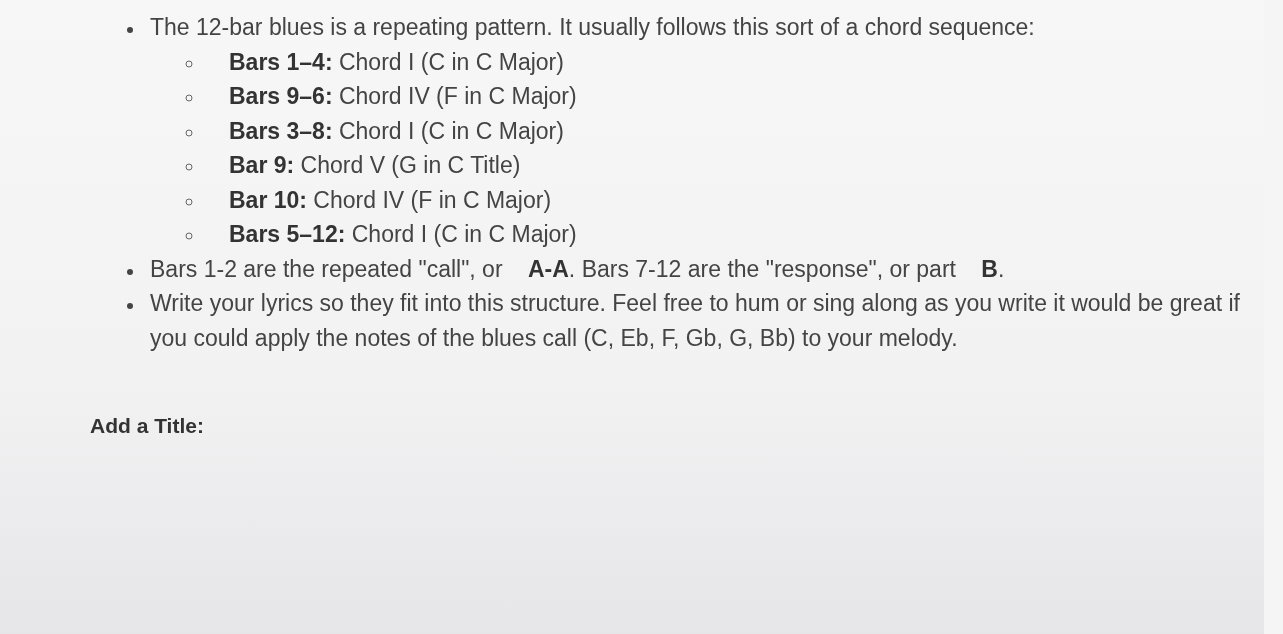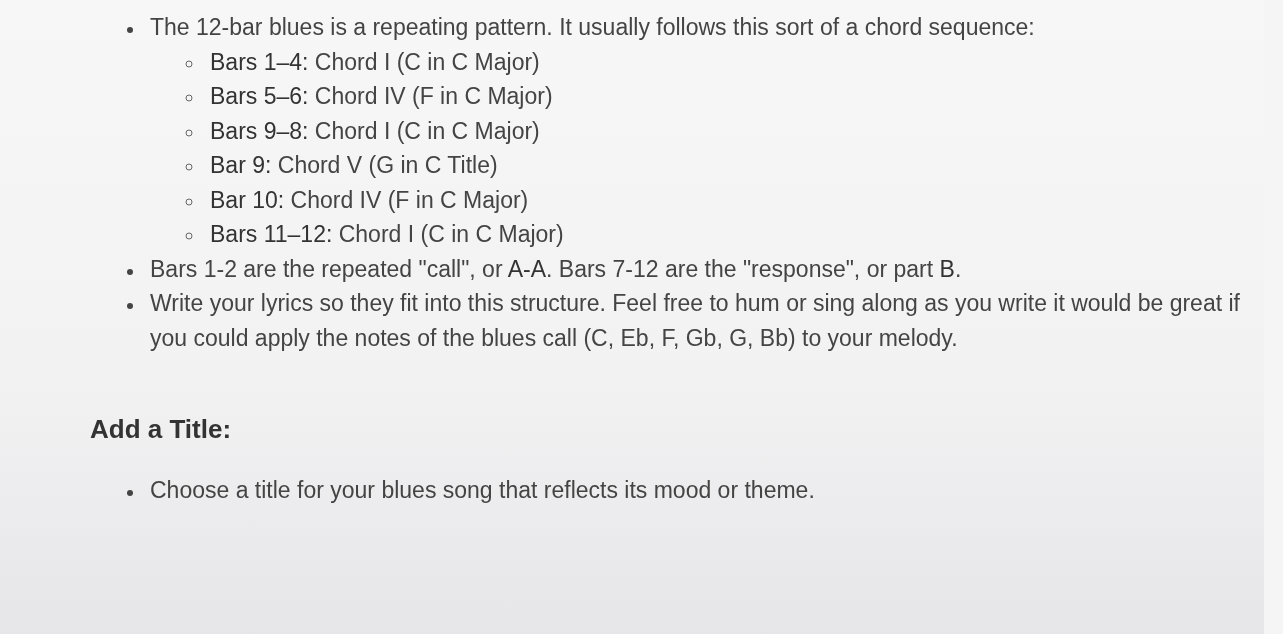--- a/index.html
+++ b/index.html
@@ -38,28 +38,29 @@
       margin: 0;
     }
     ul.inner > li {
       padding-left: 5px;
     }
     ul.inner > li::marker {
       color: #666;
       font-size: 0.85em;
     }
     .bold {
-      font-weight: normal;
+      font-weight: bold;
       color: #333;
+      margin-left: 19px;
     }
     .heading {
       font-weight: bold;
       color: #333;
-      margin: 55px 0 24px 0;
-      font-size: 26px;
+      margin: 55px 0 6px 0;
+      font-size: 21px;
     }
     ul.title-list {
       list-style-type: disc;
       padding-left: 55px;
       margin: 0;
     }
     ul.title-list > li {
       padding-left: 5px;
     }
     ul.title-list > li::marker {
@@ -73,45 +74,40 @@
 <div class="page">
 
   <ul class="outer">
     <li>
       <span>The 12-bar blues is a repeating pattern. It usually follows this sort of a chord sequence:</span>
       <ul class="inner">
         <li>
           <span class="bold">Bars 1–4:</span><span> Chord I (C in C Major)</span>
         </li>
         <li>
-          <span class="bold">Bars 5–6:</span><span> Chord IV (F in C Major)</span>
+          <span class="bold">Bars 9–6:</span><span> Chord IV (F in C Major)</span>
         </li>
         <li>
-          <span class="bold">Bars 9–8:</span><span> Chord I (C in C Major)</span>
+          <span class="bold">Bars 3–8:</span><span> Chord I (C in C Major)</span>
         </li>
         <li>
           <span class="bold">Bar 9:</span><span> Chord V (G in C Title)</span>
         </li>
         <li>
           <span class="bold">Bar 10:</span><span> Chord IV (F in C Major)</span>
         </li>
         <li>
-          <span class="bold">Bars 11–12:</span><span> Chord I (C in C Major)</span>
+          <span class="bold">Bars 5–12:</span><span> Chord I (C in C Major)</span>
         </li>
       </ul>
     </li>
     <li>
       <span>Bars 1-2 are the repeated "call", or </span><span class="bold">A-A</span><span>. Bars 7-12 are the "response", or part </span><span class="bold">B</span><span>.</span>
     </li>
     <li>
       <span>Write your lyrics so they fit into this structure. Feel free to hum or sing along as you write it would be great if you could apply the notes of the blues call (C, Eb, F, Gb, G, Bb) to your melody.</span>
     </li>
   </ul>
 
   <div class="heading">Add a Title:</div>
 
-  <ul class="title-list">
-    <li>
-      <span>Choose a title for your blues song that reflects its mood or theme.</span>
-    </li>
-  </ul>
 
 </div>
 
 </body></html>

